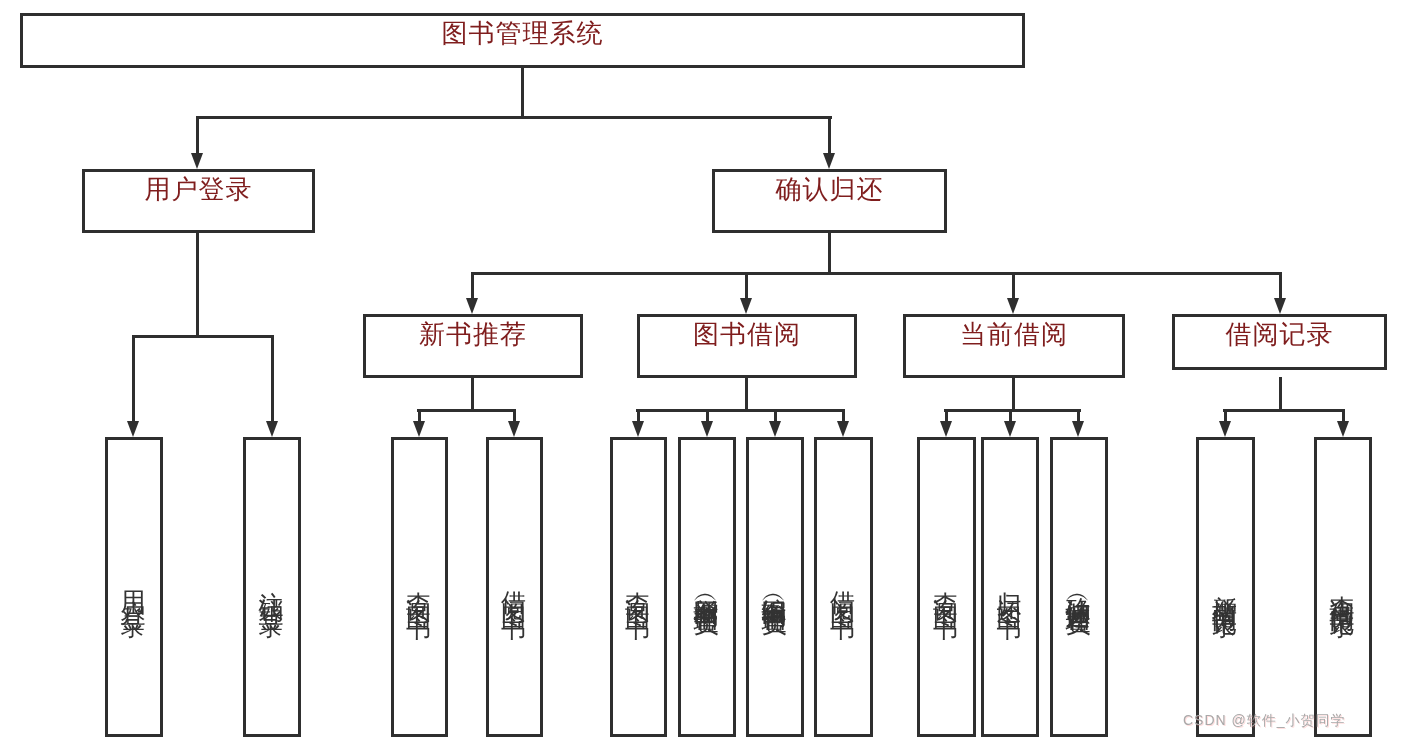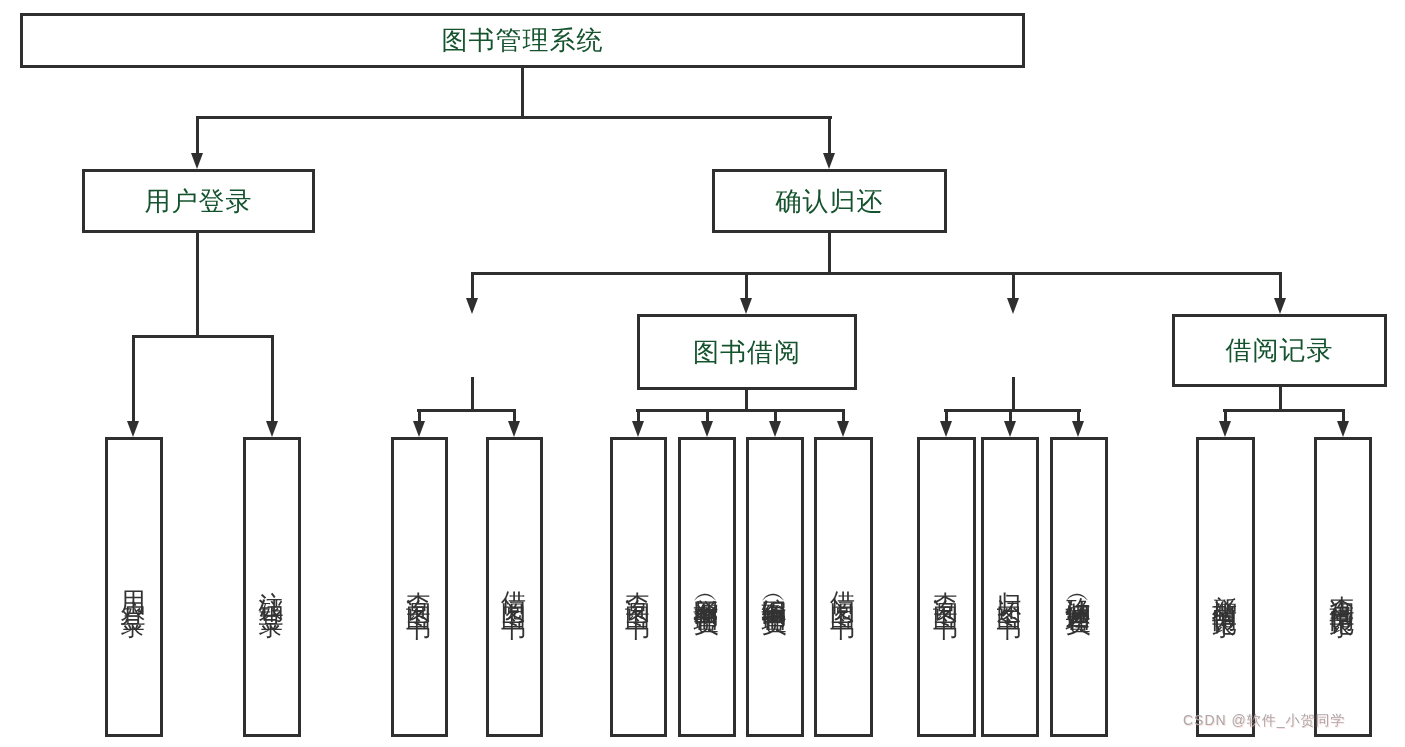--- a/index.html
+++ b/index.html
@@ -3,22 +3,22 @@
 <meta charset="utf-8">
 <style>
   html,body{margin:0;padding:0;background:#fff;}
   .canvas{
     position:relative;width:1405px;height:747px;background:#ffffff;
     font-family:"Liberation Sans","DejaVu Sans",sans-serif;
     overflow:hidden;
   }
   .node{
     position:absolute;box-sizing:border-box;border:3px solid #2f2f2f;background:#fff;
-    display:flex;align-items:center;justify-content:center;
-    font-size:26px;color:#14532d;letter-spacing:1px;z-index:2;
+    display:flex;align-items:flex-start;justify-content:center;
+    font-size:26px;color:#7f1d1d;letter-spacing:1px;z-index:2;
   }
   .leaf{
     position:absolute;box-sizing:border-box;border:3px solid #2f2f2f;background:#fff;
     display:flex;align-items:center;justify-content:center;
     top:437px;height:300px;font-size:25px;color:#333;z-index:2;
   }
   .leaf span{writing-mode:vertical-rl;}
   .ls-lg span{letter-spacing:8px;}
   .ls-md span{letter-spacing:4px;}
   .ls-sm span{letter-spacing:2px;}
@@ -105,24 +105,30 @@
     <span>图书管理系统</span>
   </div>
 
   <div class="node" style="left:82px;top:169px;width:233px;height:64px;">
     <span>用户登录</span>
   </div>
   <div class="node" style="left:712px;top:169px;width:235px;height:64px;">
     <span>确认归还</span>
   </div>
 
-  <div class="node" style="left:637px;top:314px;width:220px;height:76px;">
+  <div class="node" style="left:363px;top:314px;width:220px;height:64px;">
+    <span>新书推荐</span>
+  </div>
+  <div class="node" style="left:637px;top:314px;width:220px;height:64px;">
     <span>图书借阅</span>
   </div>
-  <div class="node" style="left:1172px;top:314px;width:215px;height:73px;">
+  <div class="node" style="left:903px;top:314px;width:222px;height:64px;">
+    <span>当前借阅</span>
+  </div>
+  <div class="node" style="left:1172px;top:314px;width:215px;height:56px;">
     <span>借阅记录</span>
   </div>
 
   <div class="leaf ls-lg" style="left:105px;width:58px;">
     <span>用户登录</span>
   </div>
   <div class="leaf ls-lg" style="left:243px;width:58px;">
     <span>注销登录</span>
   </div>
 

